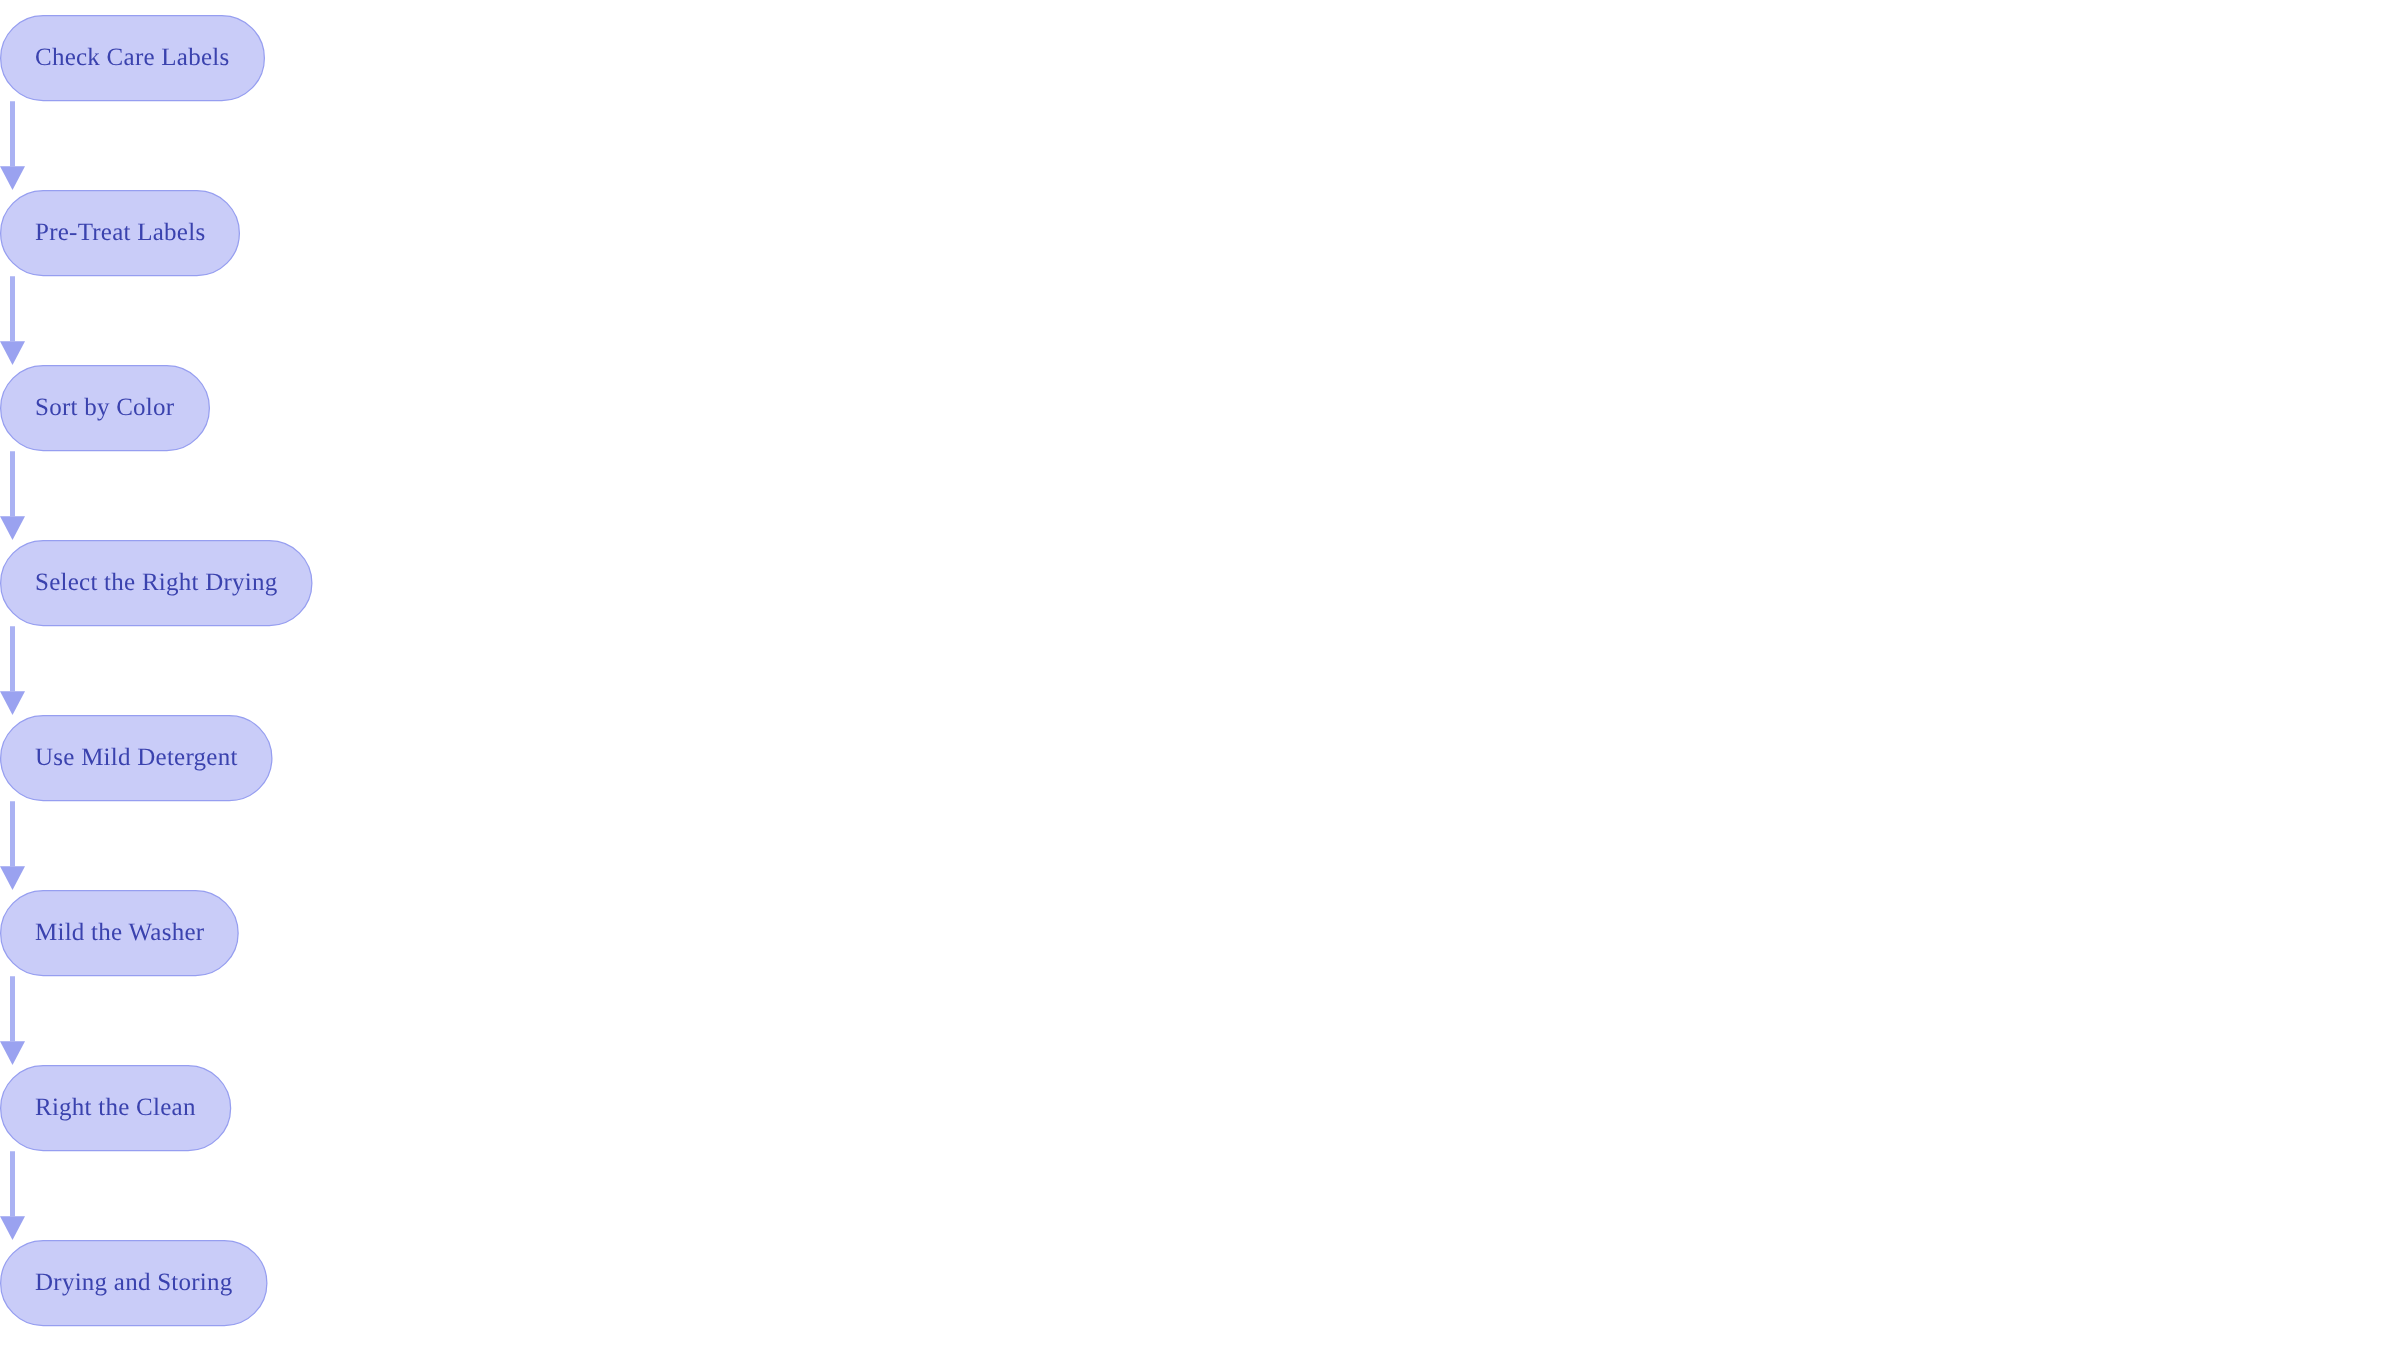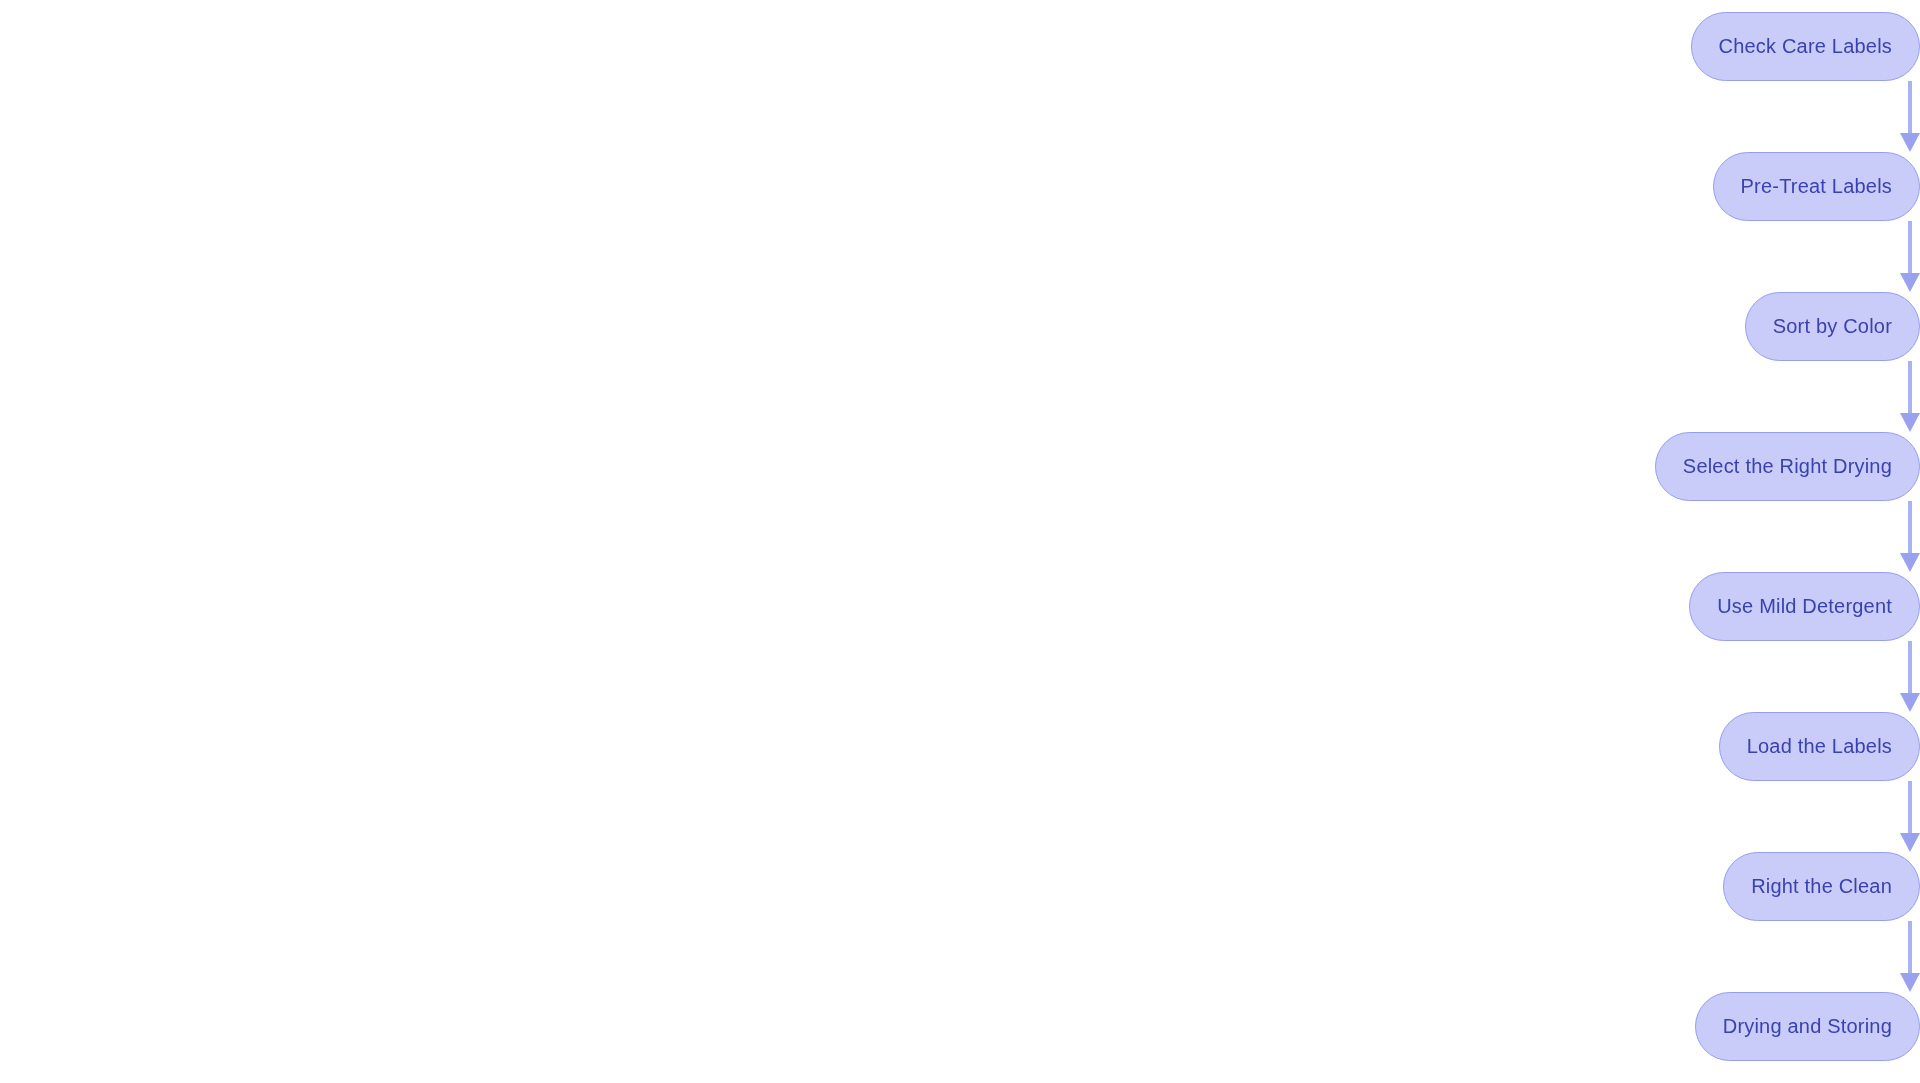--- a/index.html
+++ b/index.html
@@ -24,21 +24,22 @@
     overflow: hidden;
     font-family: "Liberation Sans", sans-serif;
   }
   .flow {
     position: absolute;
     top: 12px;
     left: 0;
     width: 100%;
     display: flex;
     flex-direction: column;
-    align-items: flex-end;
+    align-items: flex-start;
+    font-family: Liberation Serif, serif;
   }
   .node {
     height: 69px;
     min-width: 160px;
     padding: 0 27px;
     border-radius: 34.5px;
     background: var(--node-fill);
     border: 1.5px solid var(--node-border);
     color: var(--node-text);
     font-size: 20px;
@@ -113,21 +114,21 @@
     <div class="node">
       <span>Use Mild Detergent</span>
     </div>
 
     <div class="connector">
       <div class="line"></div>
       <div class="head"></div>
     </div>
 
     <div class="node">
-      <span>Load the Labels</span>
+      <span>Mild the Washer</span>
     </div>
 
     <div class="connector">
       <div class="line"></div>
       <div class="head"></div>
     </div>
 
     <div class="node">
       <span>Right the Clean</span>
     </div>

